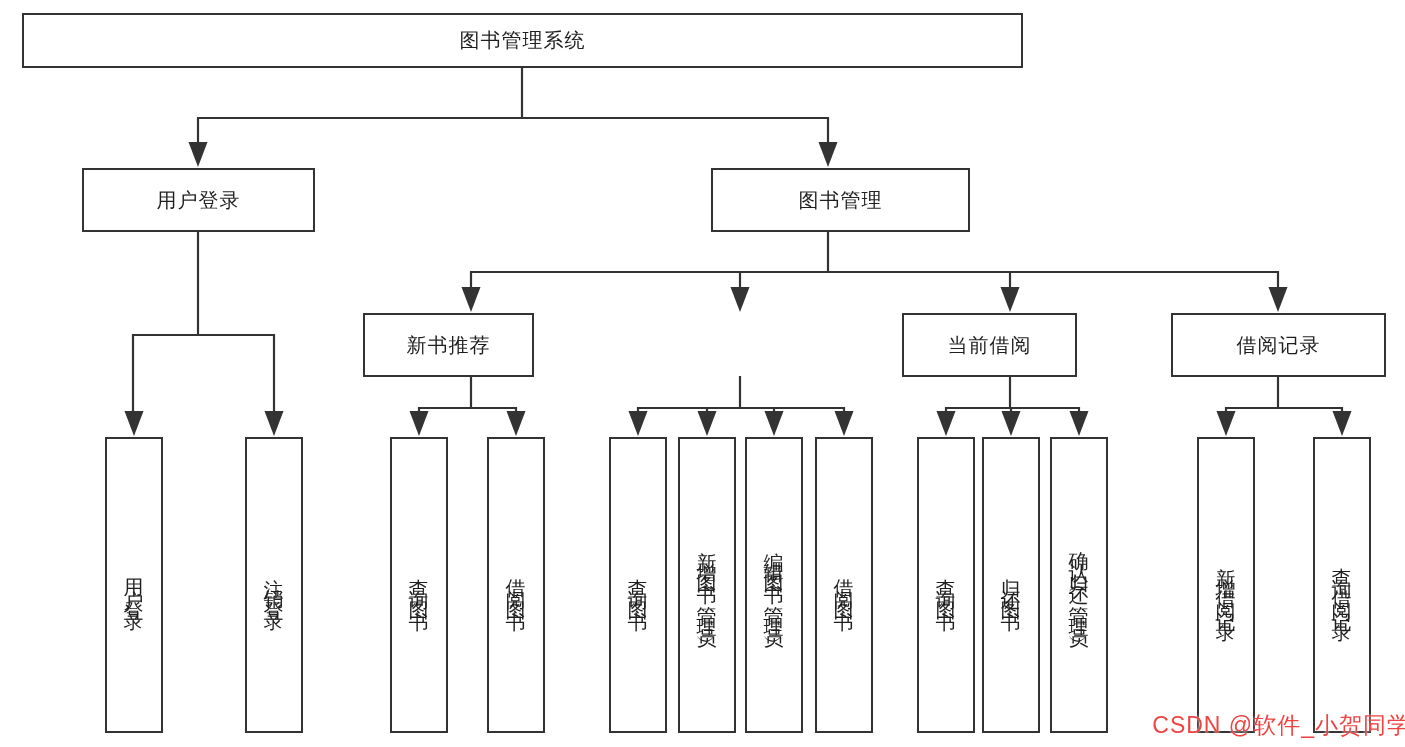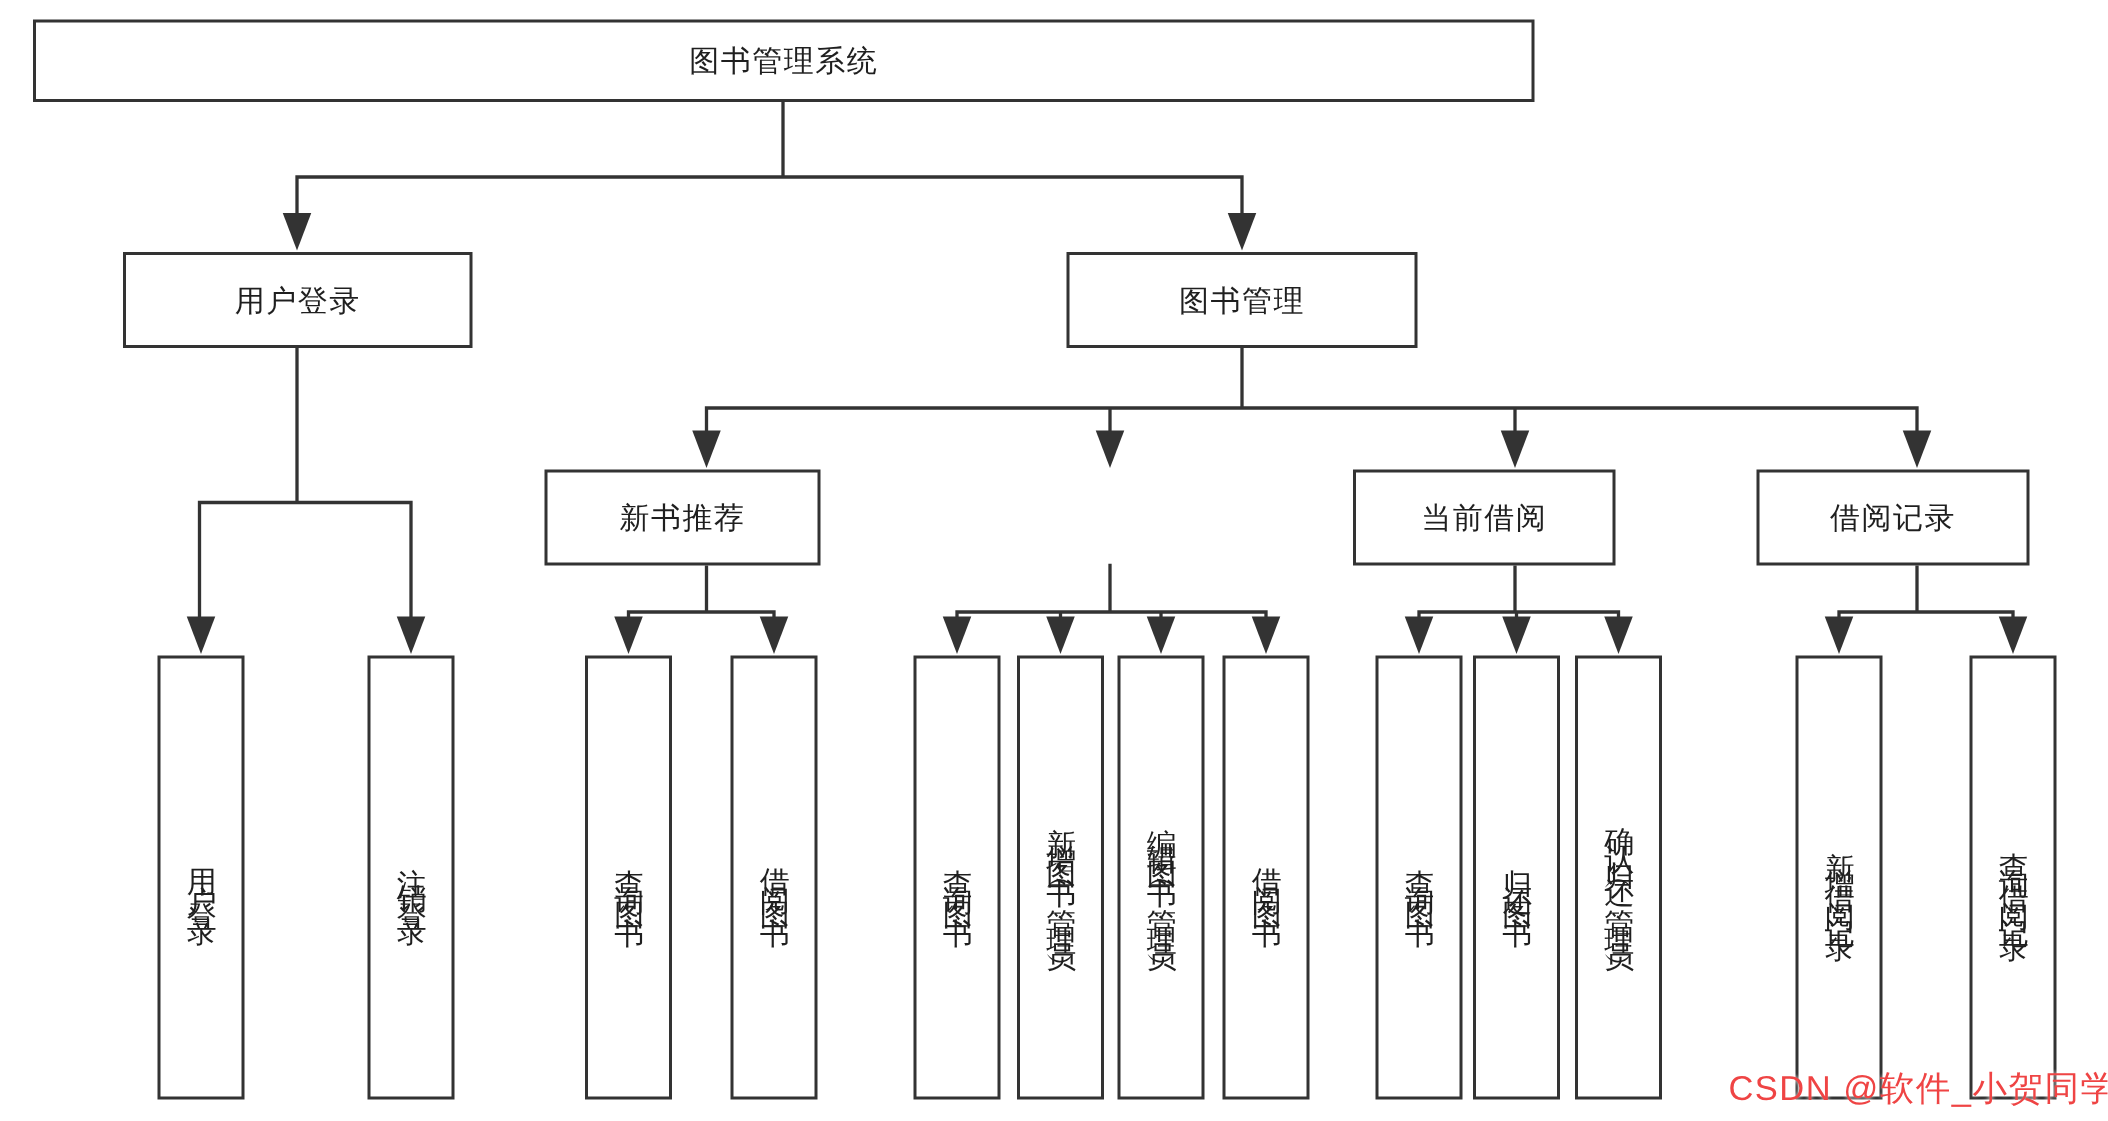--- a/index.html
+++ b/index.html
@@ -93,25 +93,25 @@
       <polygon points="1001.5,411 1020.5,411 1011,436"></polygon>
       <polygon points="1069.5,411 1088.5,411 1079,436"></polygon>
       <polygon points="1216.5,411 1235.5,411 1226,436"></polygon>
       <polygon points="1332.5,411 1351.5,411 1342,436"></polygon>
     </g>
   </svg>
 
   <div class="box" style="left:22px; top:13px; width:1001px; height:55px;">图书管理系统</div>
 
   <div class="box lvl" style="left:82px; width:233px;">用户登录</div>
-  <div class="box lvl" style="left:711px; width:234px;">图书管理</div>
+  <div class="box lvl" style="left:711px; width:259px;">图书管理</div>
 
-  <div class="box lvl3" style="left:363px; width:184px;">新书推荐</div>
+  <div class="box lvl3" style="left:363px; width:171px;">新书推荐</div>
   <div class="box lvl3" style="left:902px; width:175px;">当前借阅</div>
-  <div class="box lvl3" style="left:1171px; width:182px;">借阅记录</div>
+  <div class="box lvl3" style="left:1171px; width:215px;">借阅记录</div>
 
   <div class="box leaf" style="left:105px;">用户登录</div>
   <div class="box leaf" style="left:245px;">注销登录</div>
   <div class="box leaf" style="left:390px;">查询图书</div>
   <div class="box leaf" style="left:487px;">借阅图书</div>
   <div class="box leaf" style="left:609px;">查询图书</div>
   <div class="box leaf" style="left:678px;">新增图书（管理员）</div>
   <div class="box leaf" style="left:745px;">编辑图书（管理员）</div>
   <div class="box leaf" style="left:815px;">借阅图书</div>
   <div class="box leaf" style="left:917px;">查询图书</div>

